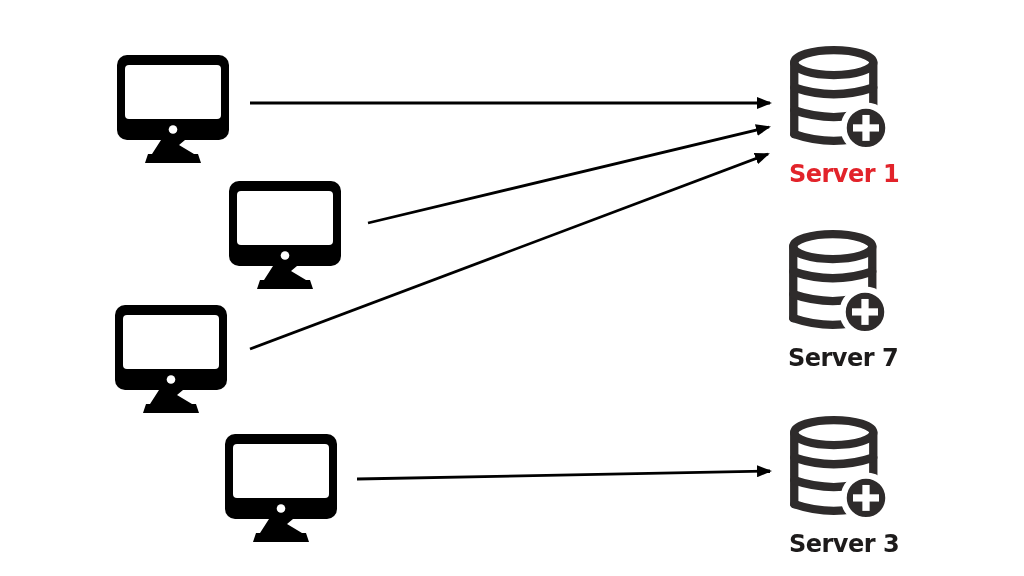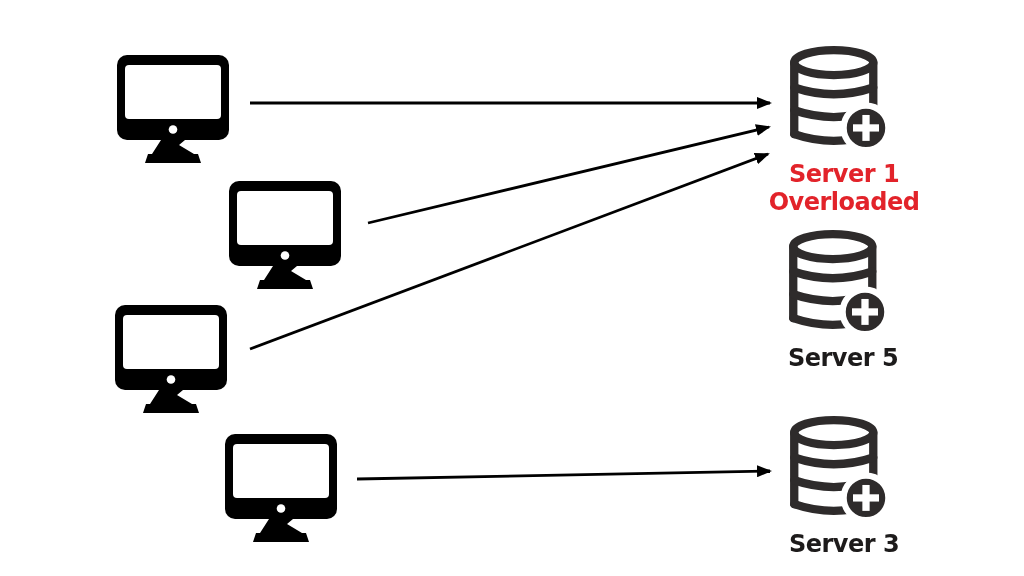--- a/index.html
+++ b/index.html
@@ -97,41 +97,40 @@
         <path d="M6,85 Q44,98 82,85"></path>
       </g>
       <circle cx="75" cy="79" r="21.5" fill="currentColor" stroke="#ffffff" stroke-width="6"></circle>
       <g stroke="#ffffff" stroke-width="7" stroke-linecap="butt">
         <path d="M75,66.5 L75,91.5"></path>
         <path d="M62.5,79 L87.5,79"></path>
       </g>
     </svg>
     <div class="server-label" style="color: rgb(226, 35, 42); top: 114px;">
           <div>Server 1</div>
-          <div>Overloaded</div>
         </div>
   </div>
       <div class="node server" style="left: 787px; top: 230px; color: rgb(46, 43, 43);">
     <svg class="icon" viewBox="0 0 100 108" preserveAspectRatio="none" xmlns="http://www.w3.org/2000/svg" width="104" height="112">
       <g fill="none" stroke="currentColor" stroke-width="8" stroke-linecap="round">
         <ellipse cx="44" cy="16" rx="38" ry="12"></ellipse>
         <path d="M6,16 L6,85"></path>
         <path d="M82,16 L82,60"></path>
         <path d="M6,40 Q44,53 82,40"></path>
         <path d="M6,62 Q44,75 82,62"></path>
         <path d="M6,85 Q44,98 82,85"></path>
       </g>
       <circle cx="75" cy="79" r="21.5" fill="currentColor" stroke="#ffffff" stroke-width="6"></circle>
       <g stroke="#ffffff" stroke-width="7" stroke-linecap="butt">
         <path d="M75,66.5 L75,91.5"></path>
         <path d="M62.5,79 L87.5,79"></path>
       </g>
     </svg>
     <div class="server-label" style="color: rgb(29, 27, 27); top: 114px;">
-          <div>Server 5</div>
+          <div>Server 7</div>
         </div>
   </div>
       <div class="node server" style="left: 788px; top: 416px; color: rgb(46, 43, 43);">
     <svg class="icon" viewBox="0 0 100 108" preserveAspectRatio="none" xmlns="http://www.w3.org/2000/svg" width="104" height="112">
       <g fill="none" stroke="currentColor" stroke-width="8" stroke-linecap="round">
         <ellipse cx="44" cy="16" rx="38" ry="12"></ellipse>
         <path d="M6,16 L6,85"></path>
         <path d="M82,16 L82,60"></path>
         <path d="M6,40 Q44,53 82,40"></path>
         <path d="M6,62 Q44,75 82,62"></path>

